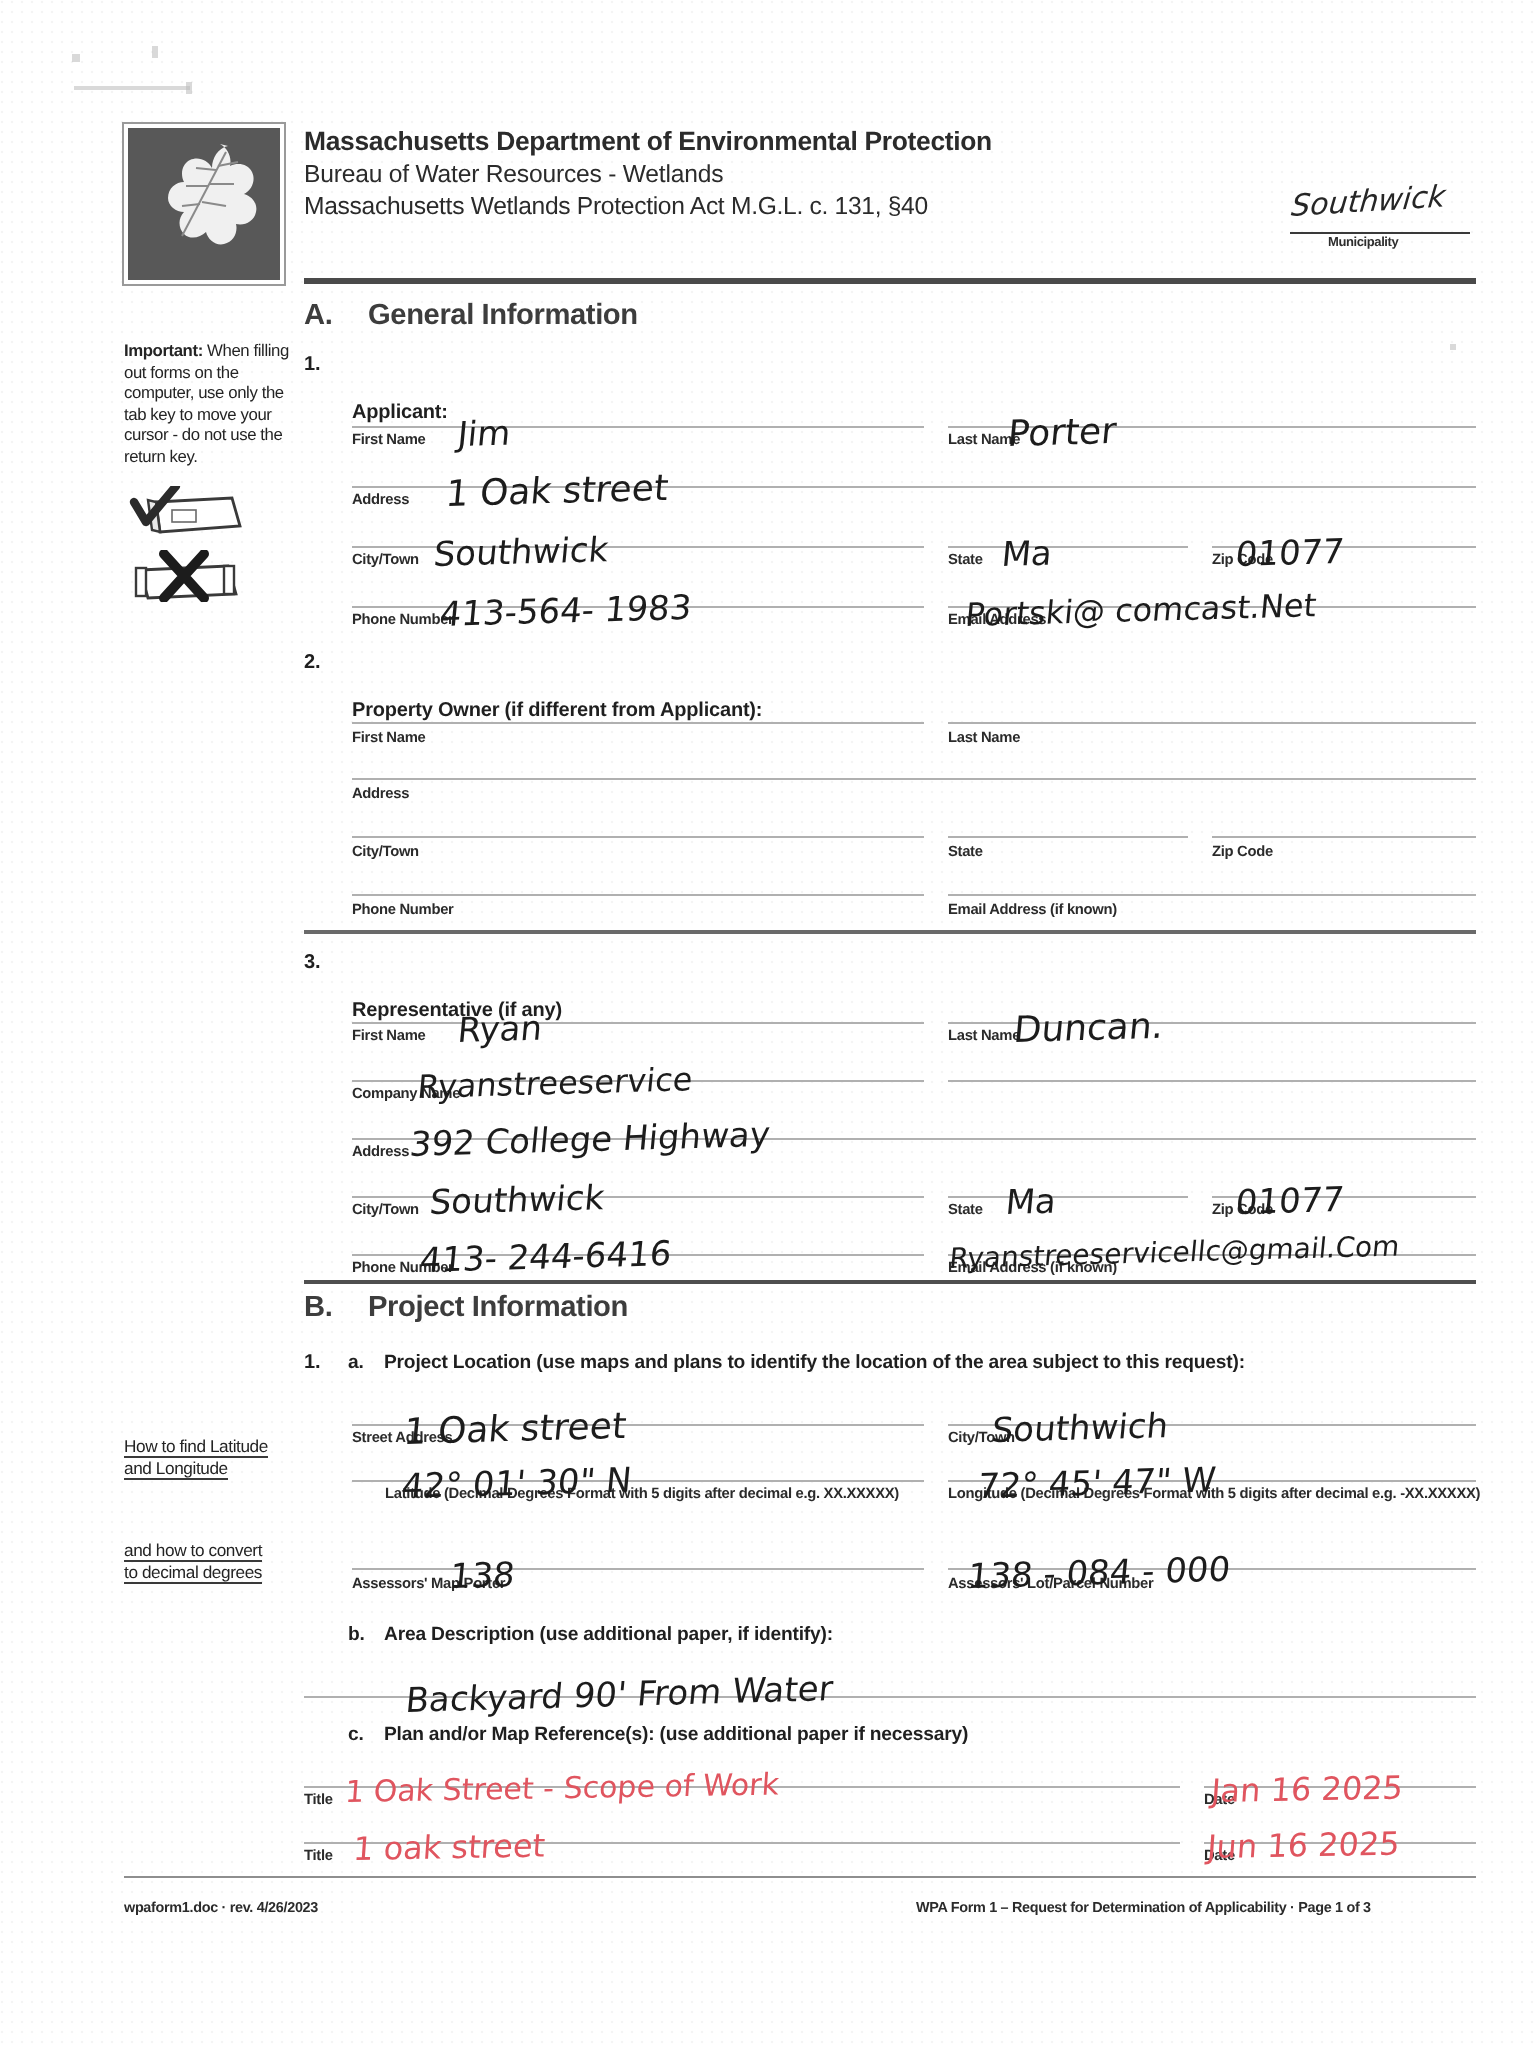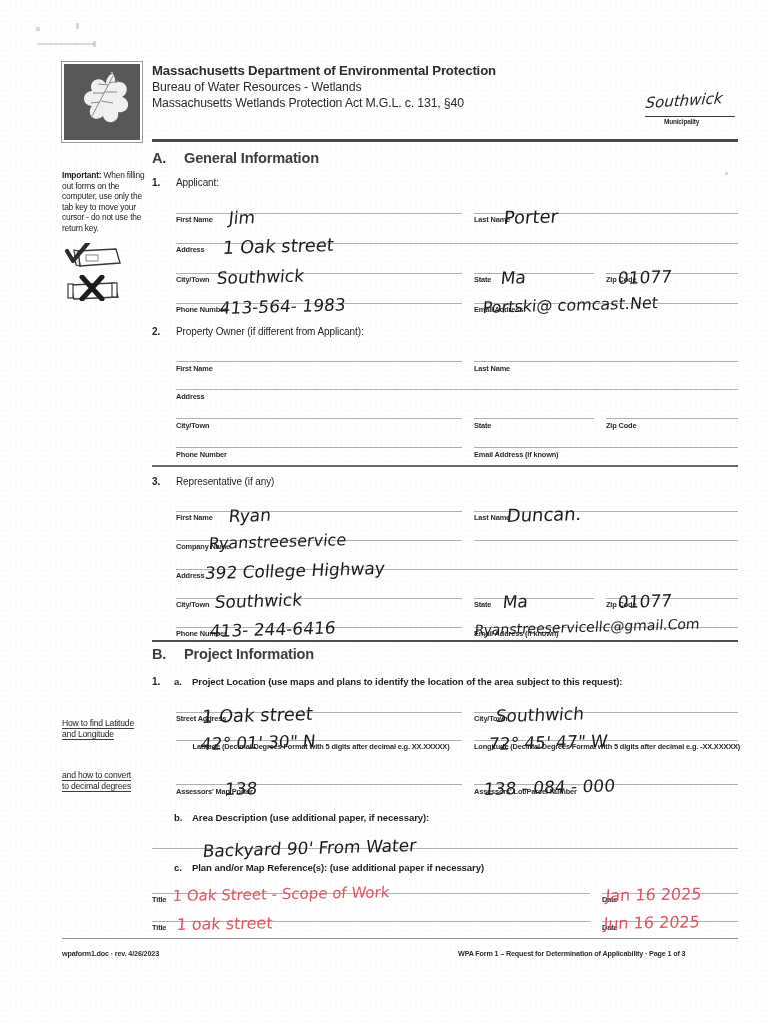--- a/index.html
+++ b/index.html
@@ -150,24 +150,25 @@
   
   .item-num {
     position: absolute;
     font-size: 10px;
     font-weight: bold;
     color: #1f1f1f;
   }
   .item-lbl {
     position: absolute;
     font-size: 10px;
-    font-weight: normal;
+    font-weight: bold;
     color: #1f1f1f;
     letter-spacing: -0.1px;
     white-space: nowrap;
+    margin-top: 24px;
   }
   .sub-lbl {
     position: absolute;
     font-size: 9.6px;
     font-weight: bold;
     color: #1f1f1f;
     letter-spacing: -0.1px;
     white-space: nowrap;
   }
 
@@ -437,21 +438,21 @@
 
   <div class="fline" style="left:176px;top:784px;width:286px;"></div>
   <div class="fcap" style="left:176px;top:787px;">Assessors' Map Porter</div>
   <div class="hw s17 tilt1" style="left:224px;top:781px;">138</div>
 
   <div class="fline" style="left:474px;top:784px;width:264px;"></div>
   <div class="fcap" style="left:474px;top:787px;">Assessors' Lot/Parcel Number</div>
   <div class="hw s17 tilt1" style="left:483px;top:781px;">138 - 084 - 000</div>
 
   <div class="sub-lbl" style="left:174px;top:812px;">b.</div>
-  <div class="sub-lbl" style="left:192px;top:812px;">Area Description (use additional paper, if necessary):</div>
+  <div class="sub-lbl" style="left:192px;top:812px;">Area Description (use additional paper, if identify):</div>
   <div class="fline" style="left:152px;top:848px;width:586px;"></div>
   <div class="hw s17 tilt1" style="left:202px;top:843px;">Backyard   90' From Water</div>
 
   <div class="sub-lbl" style="left:174px;top:862px;">c.</div>
   <div class="sub-lbl" style="left:192px;top:862px;">Plan and/or Map Reference(s):  (use additional paper if necessary)</div>
 
   <div class="fline" style="left:152px;top:893px;width:438px;"></div>
   <div class="fcap" style="left:152px;top:895px;">Title</div>
   <div class="hw s15 red tilt3" style="left:172px;top:889px;">1 Oak Street - Scope of Work</div>
 

